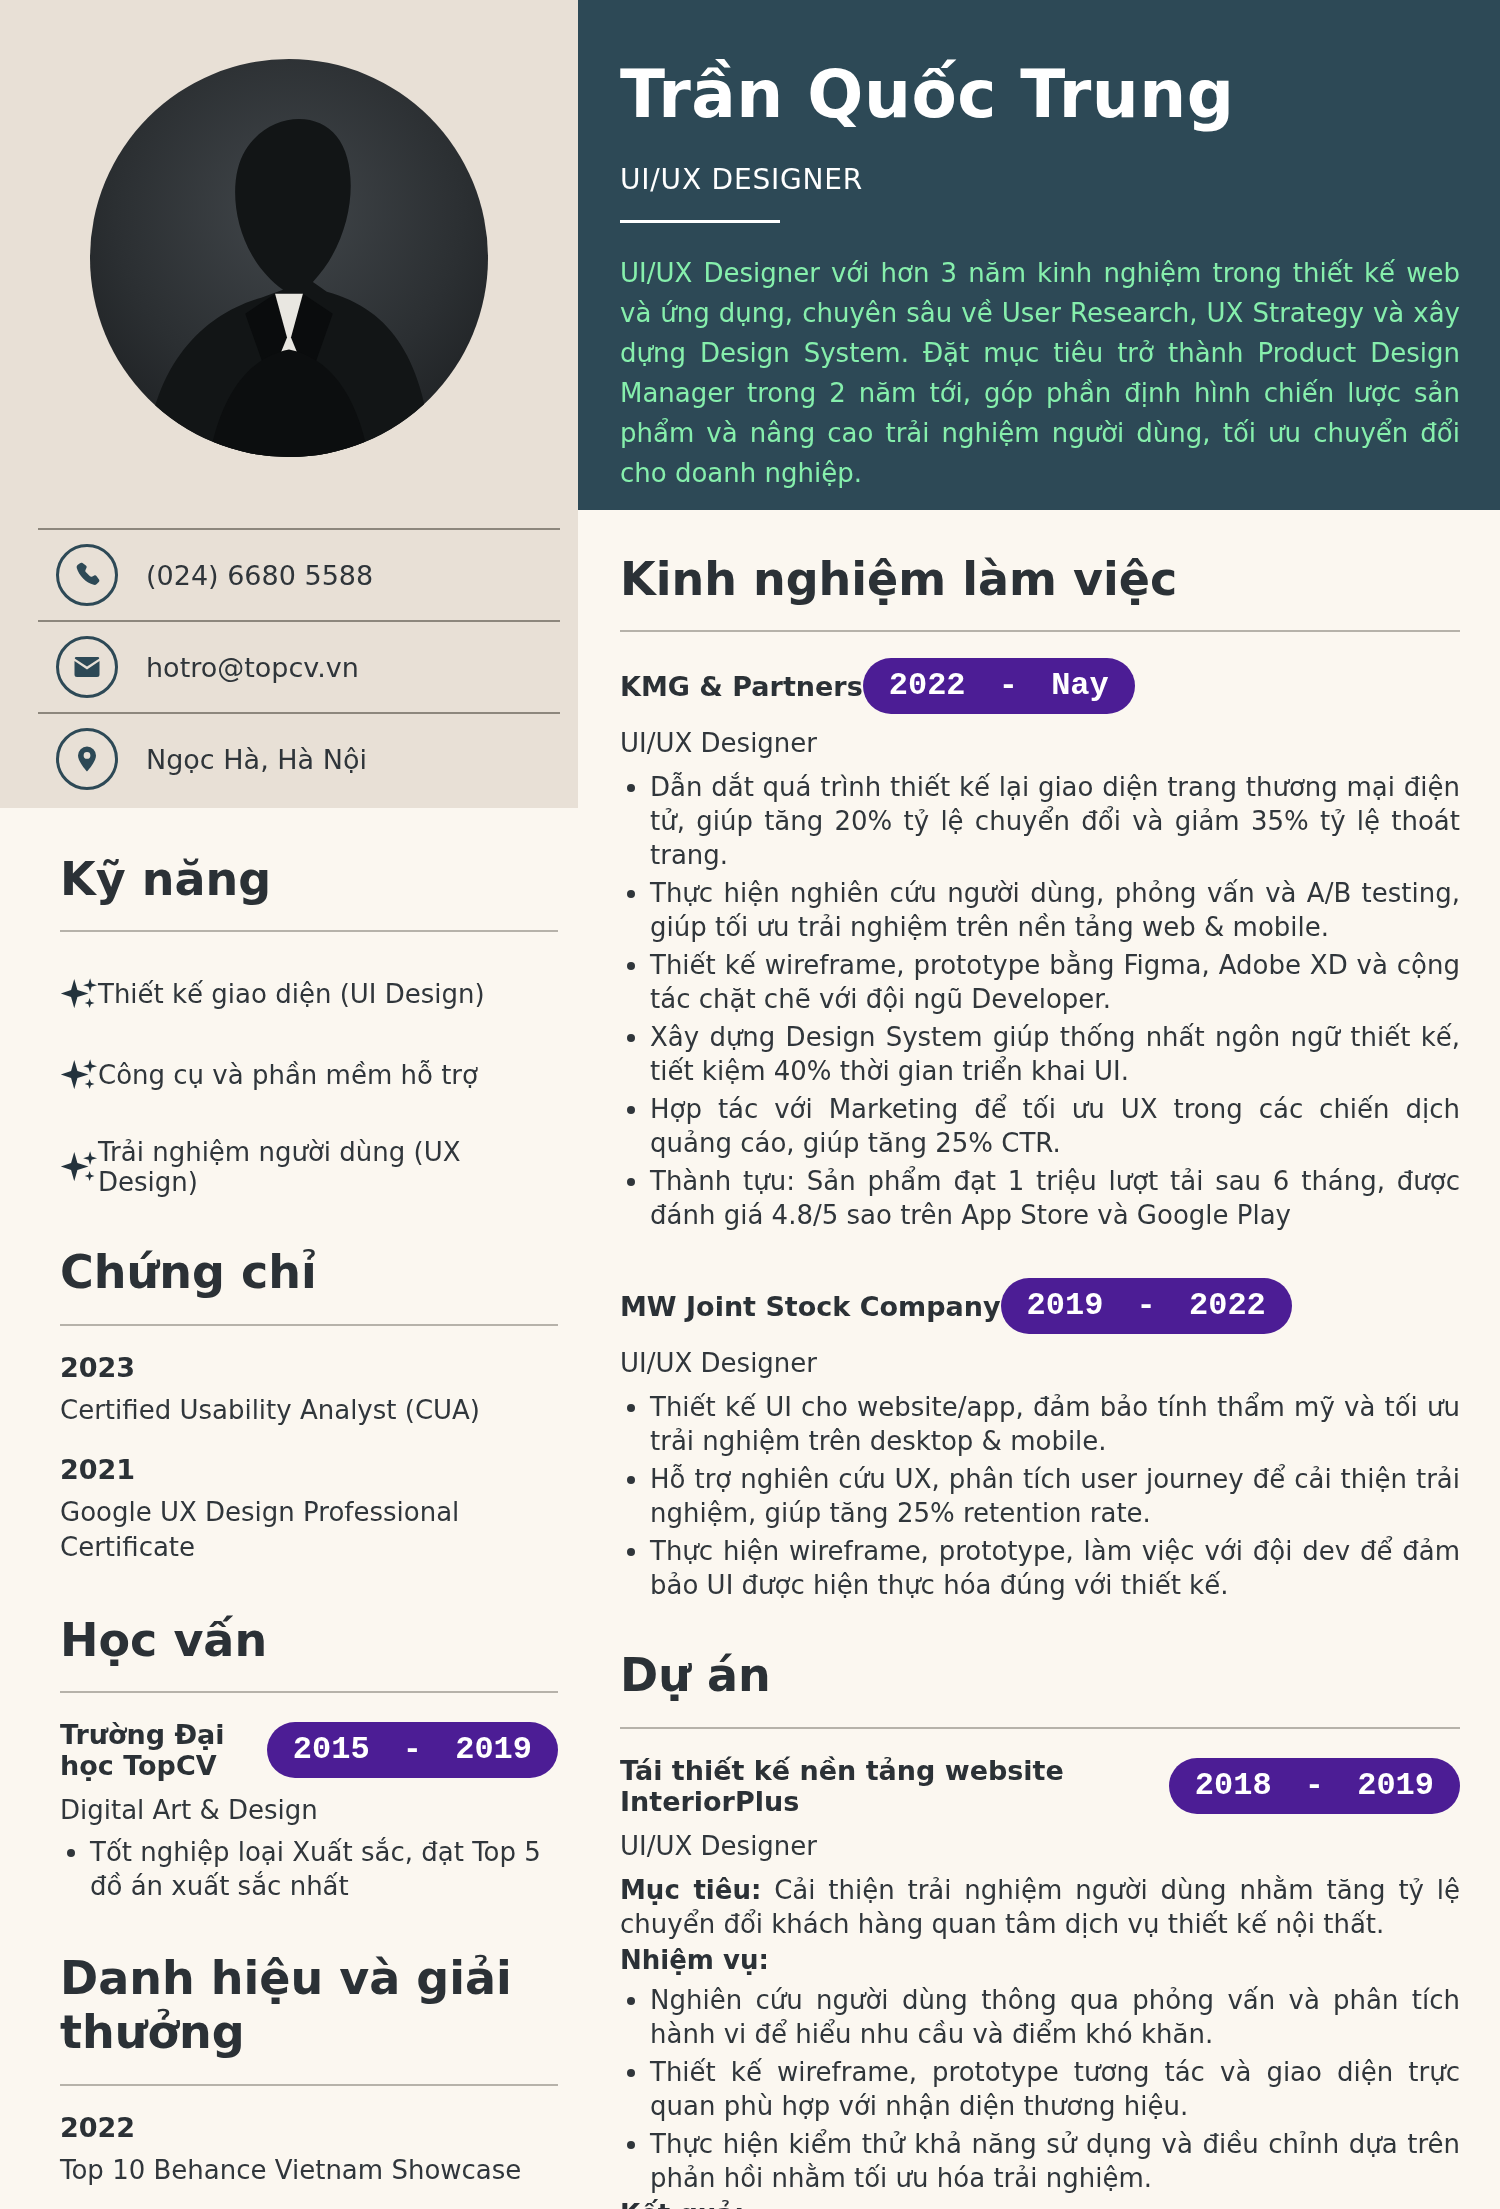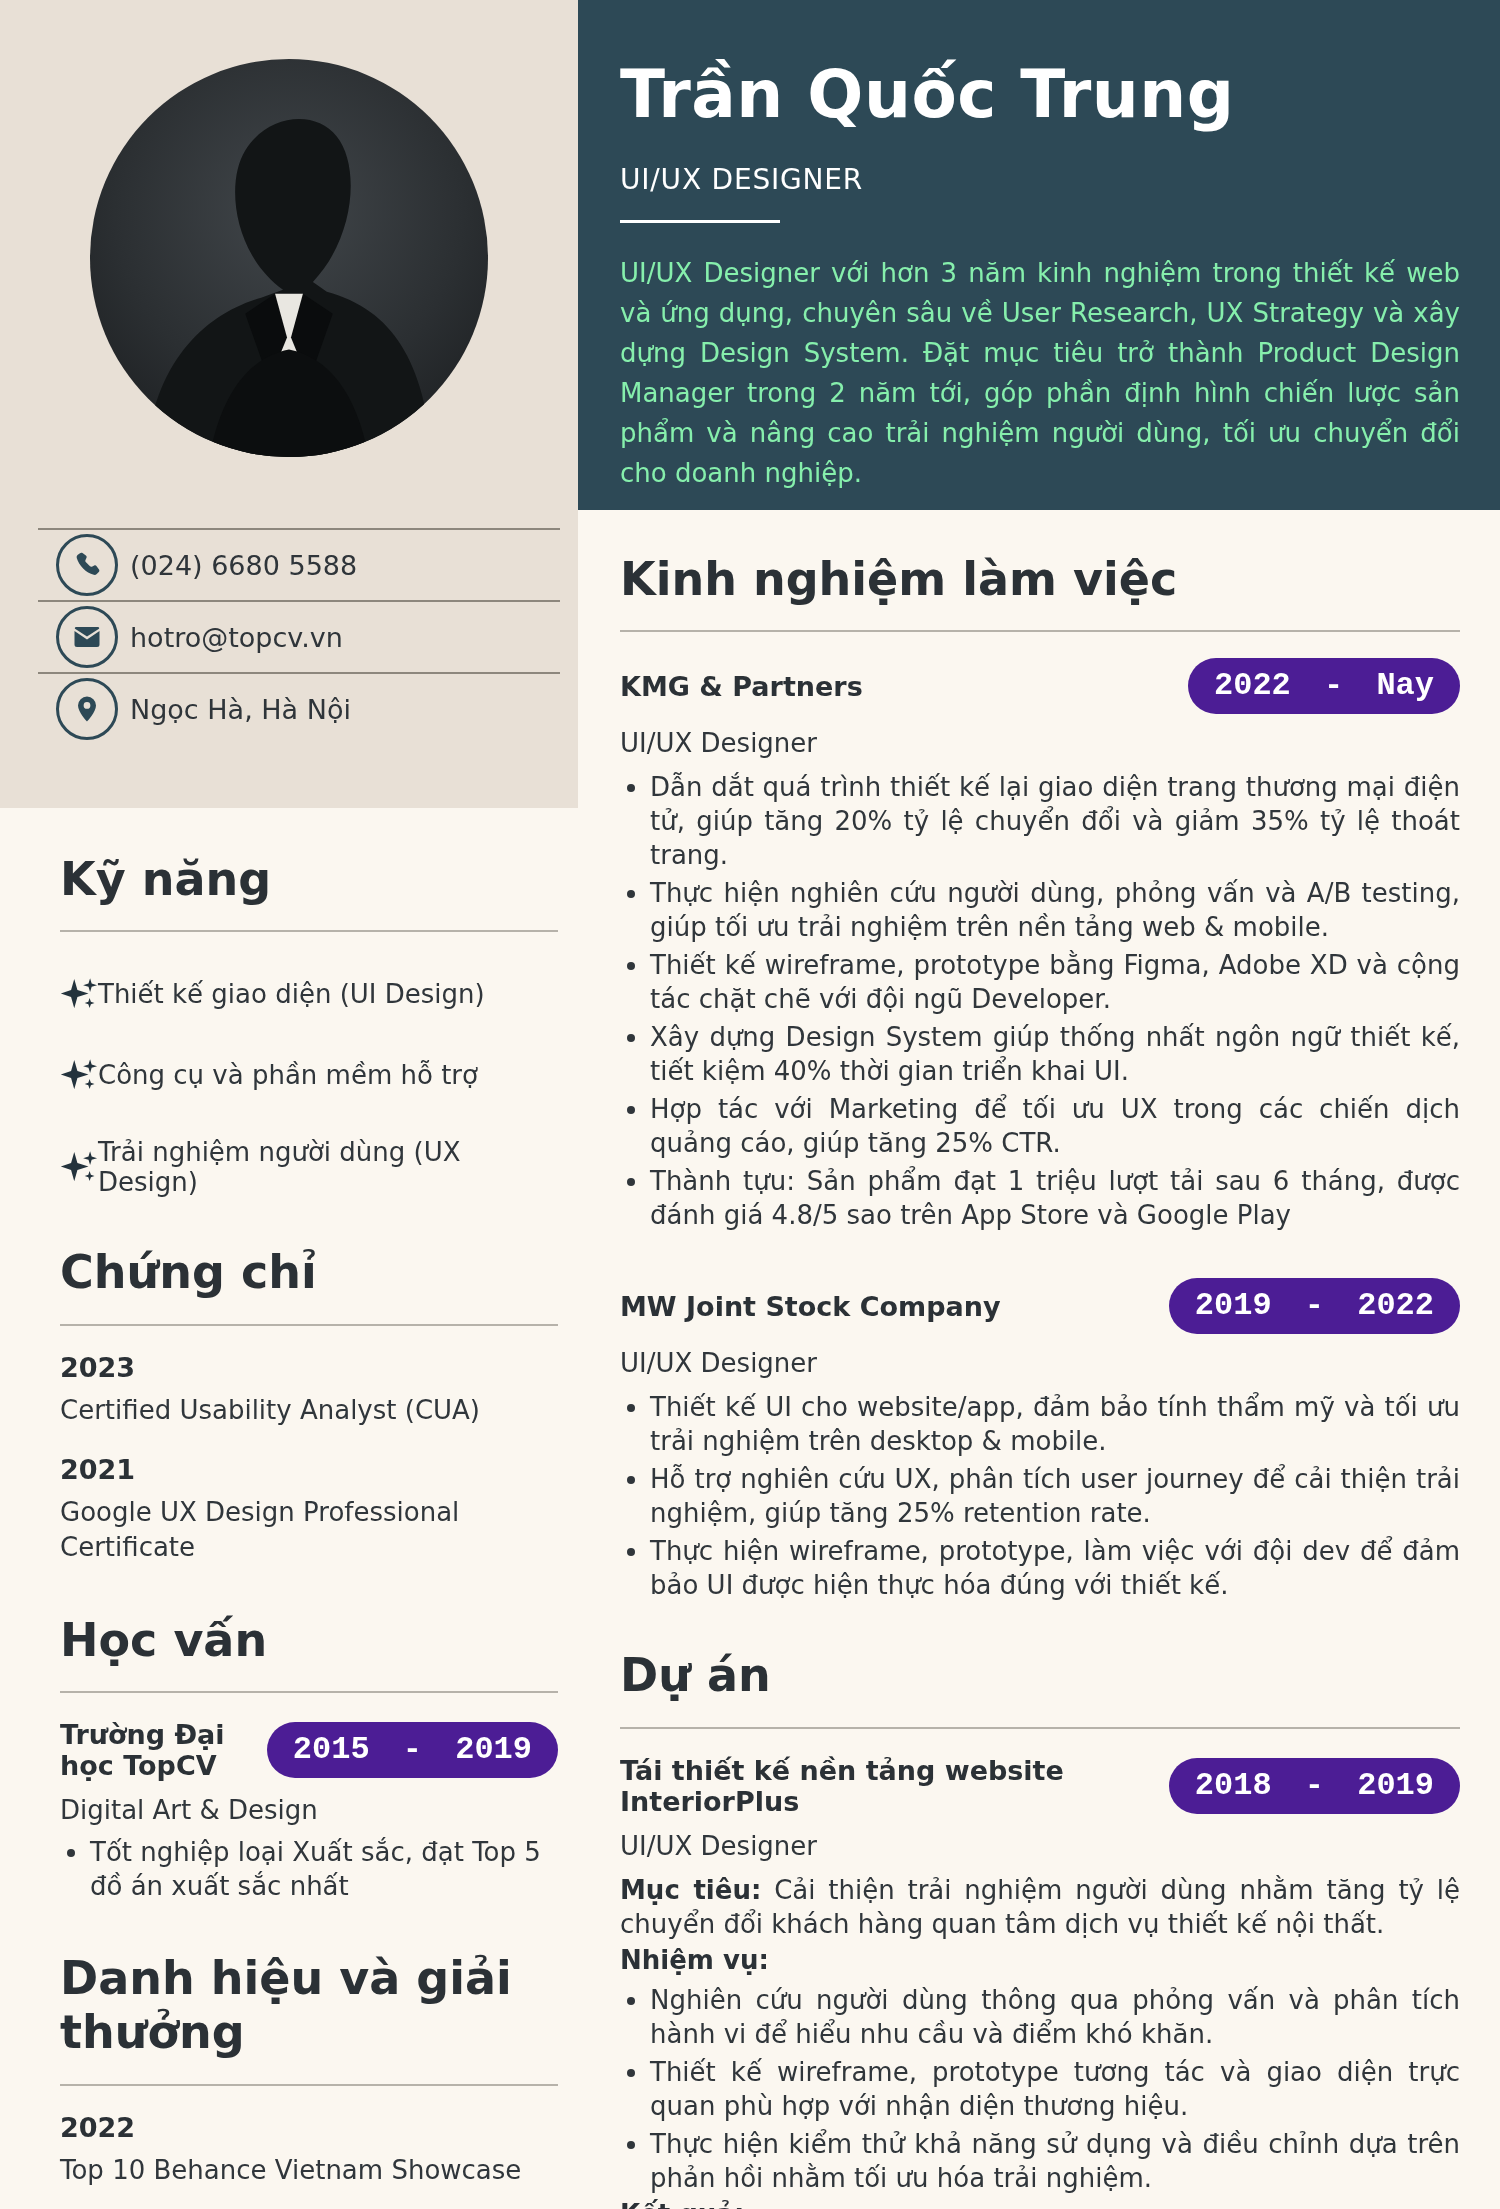--- a/index.html
+++ b/index.html
@@ -9,39 +9,39 @@
 
   
   .sidebar { width:578px; flex:none; display:flex; flex-direction:column; }
   .sidebar-top { height:808px; background:#e8e0d6; flex:none; }
   .photo-circle { width:398px; height:398px; border-radius:50%; margin:59px auto 0;
                   background:radial-gradient(circle at 50% 38%, #41464a 0%, #2b2f32 55%, #17191b 100%);
                   overflow:hidden; }
   .photo-circle svg { width:100%; height:100%; display:block; }
 
   .contact { margin:71px 18px 0 38px; }
-  .contact-row { display:flex; align-items:center; gap:12px; height:72px; padding-left:18px;
+  .contact-row { display:flex; align-items:center; gap:28px; height:92px; padding-left:18px;
                  border-top:2px solid #8d877d; }
   .cicon { width:62px; height:62px; flex:none; border:3px solid #2d4956; border-radius:50%;
            display:flex; align-items:center; justify-content:center; }
   .cicon svg { width:30px; height:30px; fill:#2d4956; }
   .contact-text { font-size:27px; color:#2f353a; }
 
   .sidebar-body { padding:44px 20px 0 60px; }
   .side-section { margin-bottom:48px; }
   h2.sec { font-size:46px; font-weight:700; color:#2b3136; line-height:1.18; margin-bottom:24px; }
   .rule { border:none; border-top:2px solid #b6b2aa; margin-bottom:26px; }
 
   .skill { display:flex; align-items:center; margin:43px 0; font-size:26px; color:#30363b; }
   .skill svg { width:38px; height:38px; flex:none; fill:#24333d; }
 
   .year { font-size:27px; font-weight:700; color:#2b3136; margin:26px 0 10px; }
   .plain { font-size:26px; color:#30363b; line-height:1.35; }
 
-  .entry-head { display:flex; justify-content:space-between; align-items:center; margin-bottom:14px; }
+  .entry-head { display:flex; justify-content:flex-start; align-items:center; margin-bottom:14px; }
   .bold-name { font-size:27px; font-weight:700; color:#2b3136; }
   .pill { background:#4c1d95; color:#ffffff; font-size:32px; font-weight:700; line-height:1;
           padding:12px 26px; border-radius:30px; word-spacing:14px; white-space:nowrap; flex:none;font-family:Liberation Mono, monospace; }
   .major { font-size:26px; color:#30363b; margin:12px 0 10px; }
 
   ul.dots { list-style:disc; padding-left:30px; margin-top:8px; }
   ul.dots li { font-size:26px; color:#30363b; line-height:34px; margin:0 0 4px; text-align:justify; }
   .sidebar ul.dots li { text-align:left; }
 
   

